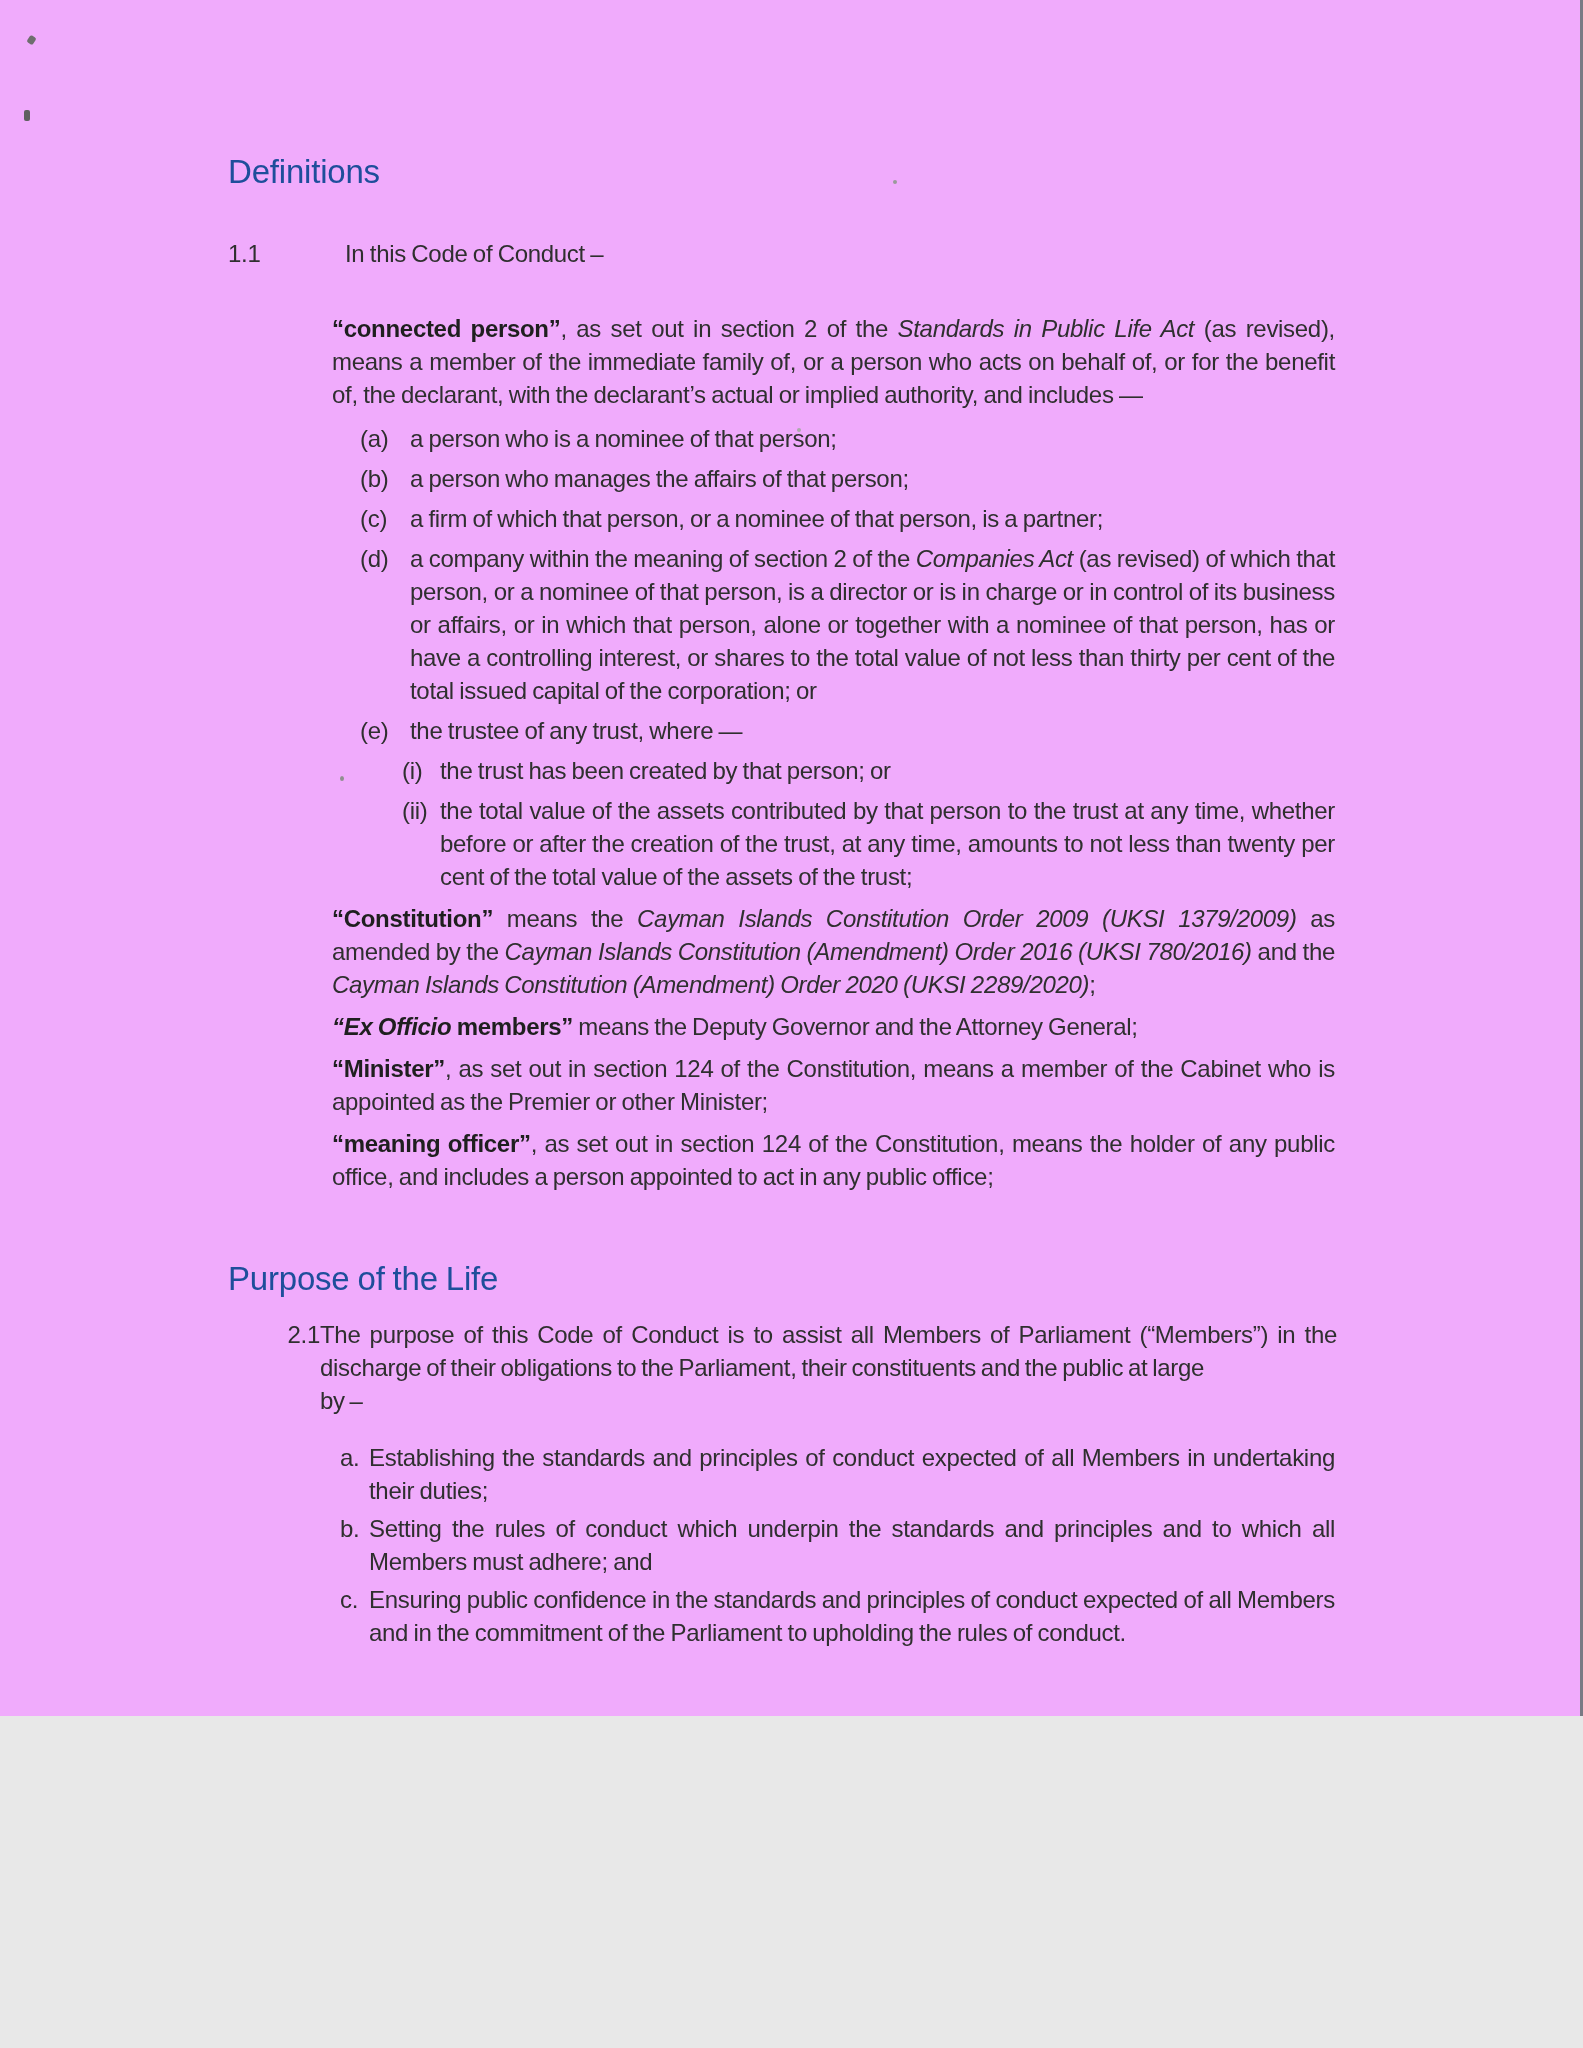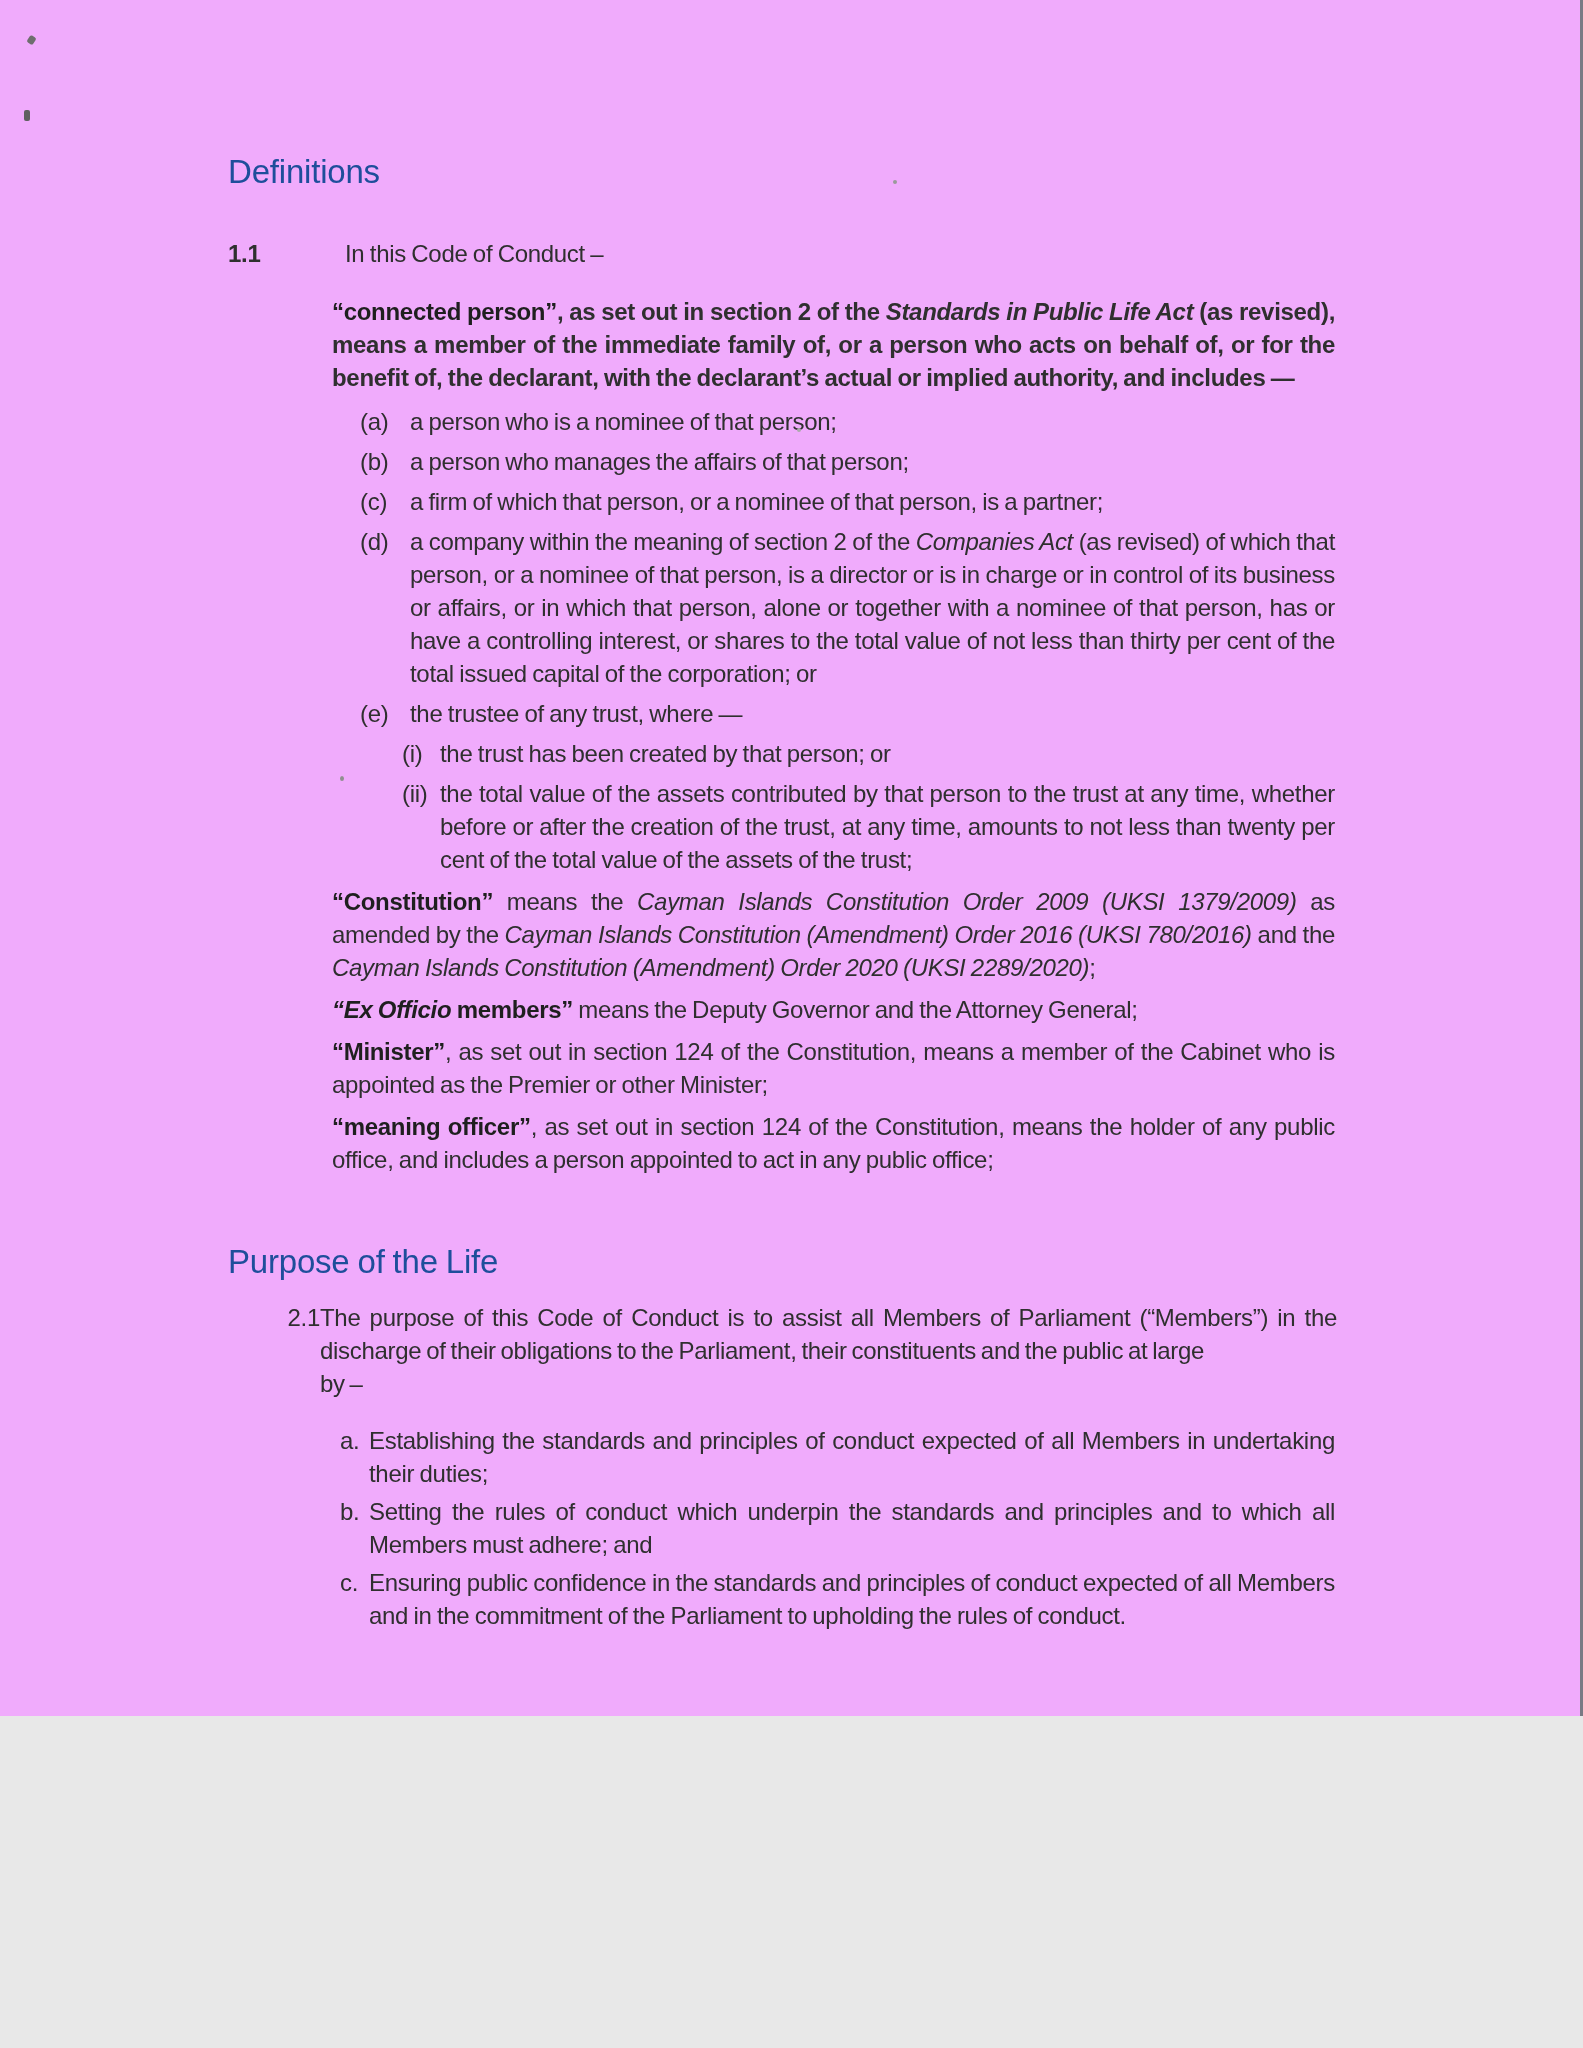--- a/index.html
+++ b/index.html
@@ -32,29 +32,29 @@
     font-size:33px;line-height:43px;font-weight:normal;
     color:var(--heading-blue);
     margin:0;letter-spacing:-0.2px;
   }
   #h-definitions{margin:150px 0 0 228px;}
   #h-purpose{margin:64px 0 0 228px;}
 
   .clause{display:flex;margin-left:228px;}
   .c11{margin-top:44px;}
   .c21{margin-top:18px;}
-  .c11 .cnum{flex:0 0 117px;font-weight:bold;}
+  .c11 .cnum{flex:0 0 117px;}
   .c21 .cnum{flex:0 0 92px;text-align:right;}
   .c21 .ctext{width:1017px;text-align:justify;word-spacing:-1.5px;}
 
   p.defp{
     margin:9px 0 0 332px;width:1003px;
     text-align:justify;
   }
-  p.cp{margin-top:25px;font-weight:bold;}
+  p.cp{margin-top:42px;}
   b.term{color:#1f1f1f;}
 
   .list-a{margin:11px 0 0 360px;width:975px;}
   .list-i{margin:7px 0 0 402px;width:933px;}
   .list-abc{margin:24px 0 0 340px;width:995px;}
   .li{display:flex;}
   .li + .li{margin-top:7px;}
   .list-abc .li + .li{margin-top:5px;}
   .list-a .lm{flex:0 0 50px;}
   .list-i .lm{flex:0 0 38px;}

